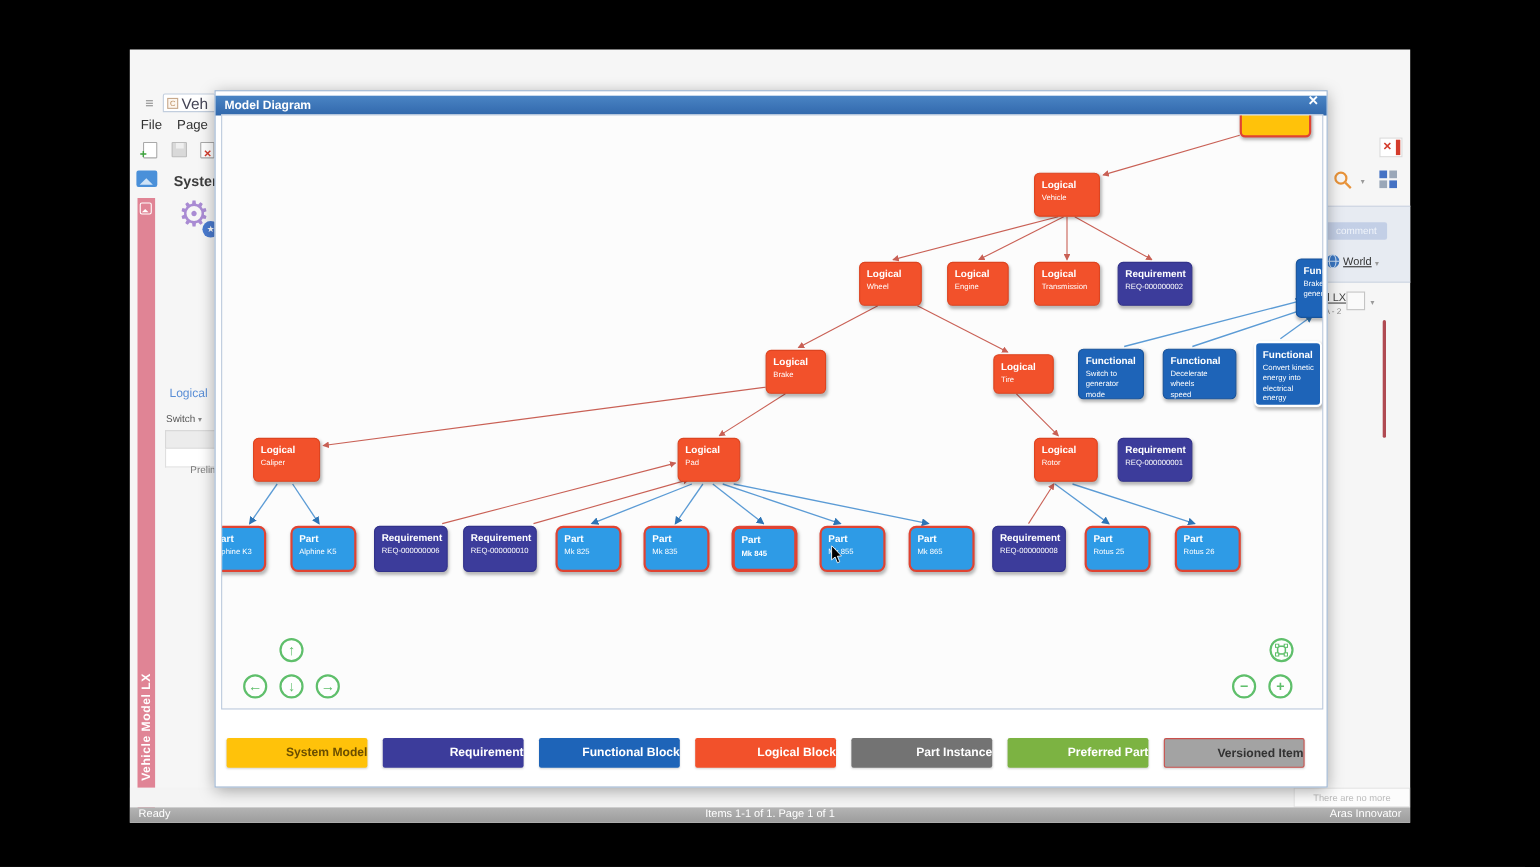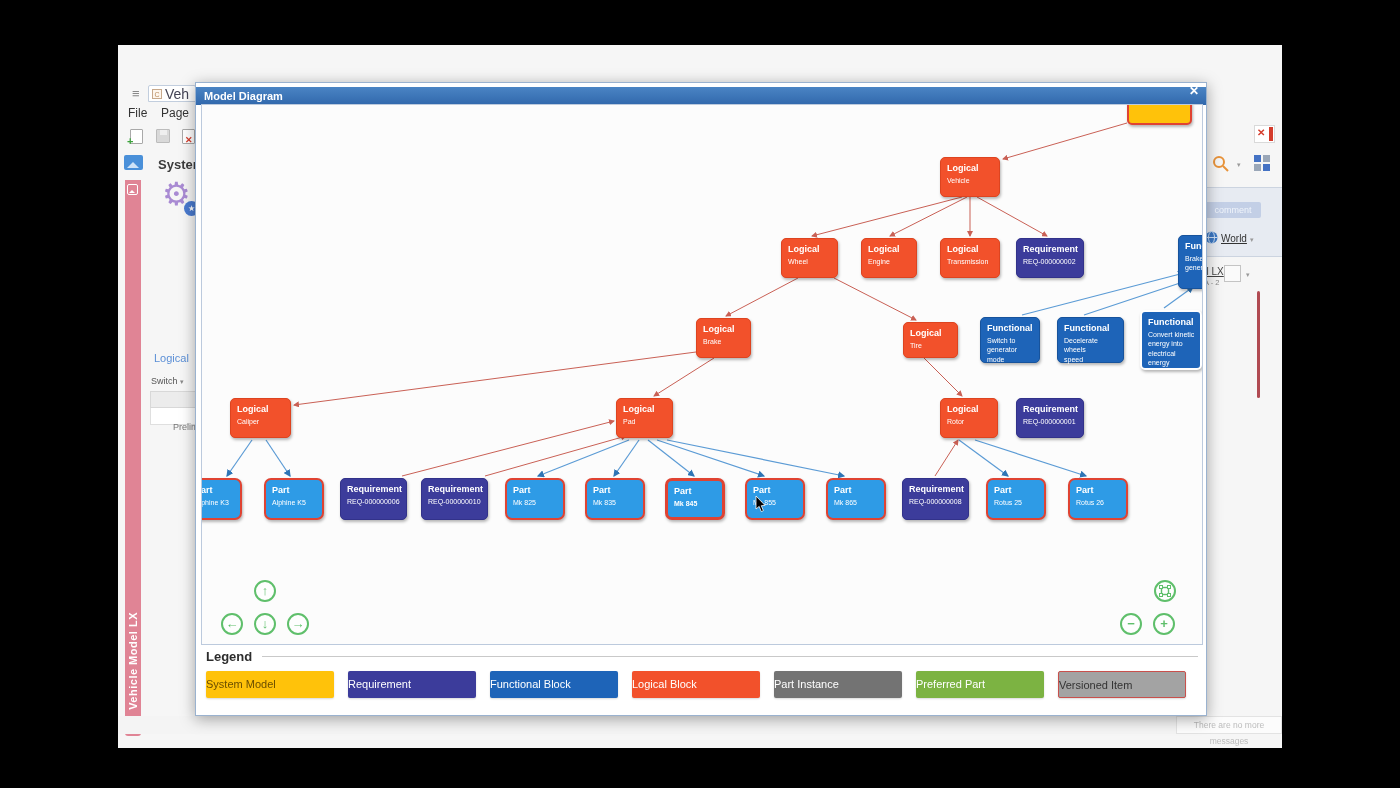--- a/index.html
+++ b/index.html
@@ -129,21 +129,21 @@
   .white-border { border:2px solid #ffffff; }
 
   .navbtn { position:absolute; width:22px; height:22px; border:2px solid #5fbf6b; border-radius:50%;
     color:#5fbf6b; font-size:13px; font-weight:bold; text-align:center; line-height:18px;
     background:rgba(255,255,255,.55); cursor:pointer;}
 
   .legend-row { position:absolute; left:10px; top:566px; width:992px; display:flex; align-items:center;}
   .legend-title { font-size:13px; font-weight:bold; color:#2d2d2d; }
   .legend-line { flex:1; height:1px; background:#c9c9c9; margin-left:10px; }
   .legend-items { position:absolute; left:10px; top:588px; display:flex; gap:14px;}
-  .legend-box { width:128px; height:27px; font-size:11px; font-weight:normal; text-align:left;
+  .legend-box { width:128px; height:27px; font-size:11px; font-weight:bold; text-align:right;
     line-height:27px; border-radius:2px; box-shadow:0 1px 2px rgba(0,0,0,.15); }
 
   .cursor { position:absolute; left:553px; top:391px; width:14px; height:18px; }
 </style>
 </head>
 <body>
 
 <div class="window">
 
 
@@ -208,20 +208,25 @@
     </div>
   </div>
   <div class="lx-frag">el LX</div>
   <div class="lx-rev">A - 2</div>
   <div class="lx-box"></div>
   <div class="caret-sm" style="left:1128px; top:226px;">▾</div>
   <div class="rscroll"></div>
 
   <div class="msg-strip">
     <div class="msg-box">There are no more messages</div>
+  </div>
+  <div class="statusbar">
+    <span class="sb-left">Ready</span>
+    <span class="sb-center">Items 1-1 of 1. Page 1 of 1</span>
+    <span class="sb-right">Aras Innovator</span>
   </div>
 
   <div class="dialog">
     <div class="dlg-title"><span>Model Diagram</span></div>
     <div class="dlg-close">✕</div>
 
     <div class="canvas">
       <svg class="edge-layer" width="1002" height="541">
         <defs>
           <marker id="arrow-red" markerWidth="6" markerHeight="6" refX="5" refY="3" orient="auto">
@@ -391,24 +396,20 @@
         </svg>
       </div>
       <div class="navbtn" style="left:918px; top:508px;"><span>−</span></div>
       <div class="navbtn" style="left:951px; top:508px;"><span>+</span></div>
 
       <svg class="cursor" width="14" height="18">
         <path d="M1,0 L1,13 L4.2,10.4 L6.3,15.6 L8.4,14.7 L6.3,9.7 L10,9.4 Z" fill="#000" stroke="#fff" stroke-width="0.8"></path>
       </svg>
     </div>
 
-    <div class="legend-row">
-      <span class="legend-title">Legend</span>
-      <span class="legend-line"></span>
-    </div>
     <div class="legend-items">
         <div class="legend-box" style="background: rgb(255, 194, 10); color: rgb(107, 78, 0);">System Model</div>
         <div class="legend-box" style="background: rgb(60, 60, 155); color: rgb(255, 255, 255);">Requirement</div>
         <div class="legend-box" style="background: rgb(30, 100, 184); color: rgb(255, 255, 255);">Functional Block</div>
         <div class="legend-box" style="background: rgb(242, 81, 43); color: rgb(255, 255, 255);">Logical Block</div>
         <div class="legend-box" style="background: #737373; color: rgb(255, 255, 255);">Part Instance</div>
         <div class="legend-box" style="background: rgb(124, 179, 66); color: rgb(255, 255, 255);">Preferred Part</div>
         <div class="legend-box" style="background: #a3a3a3; color: rgb(51, 51, 51); border: 1px solid rgb(201, 80, 76);">Versioned Item</div>
       </div>
   </div>

